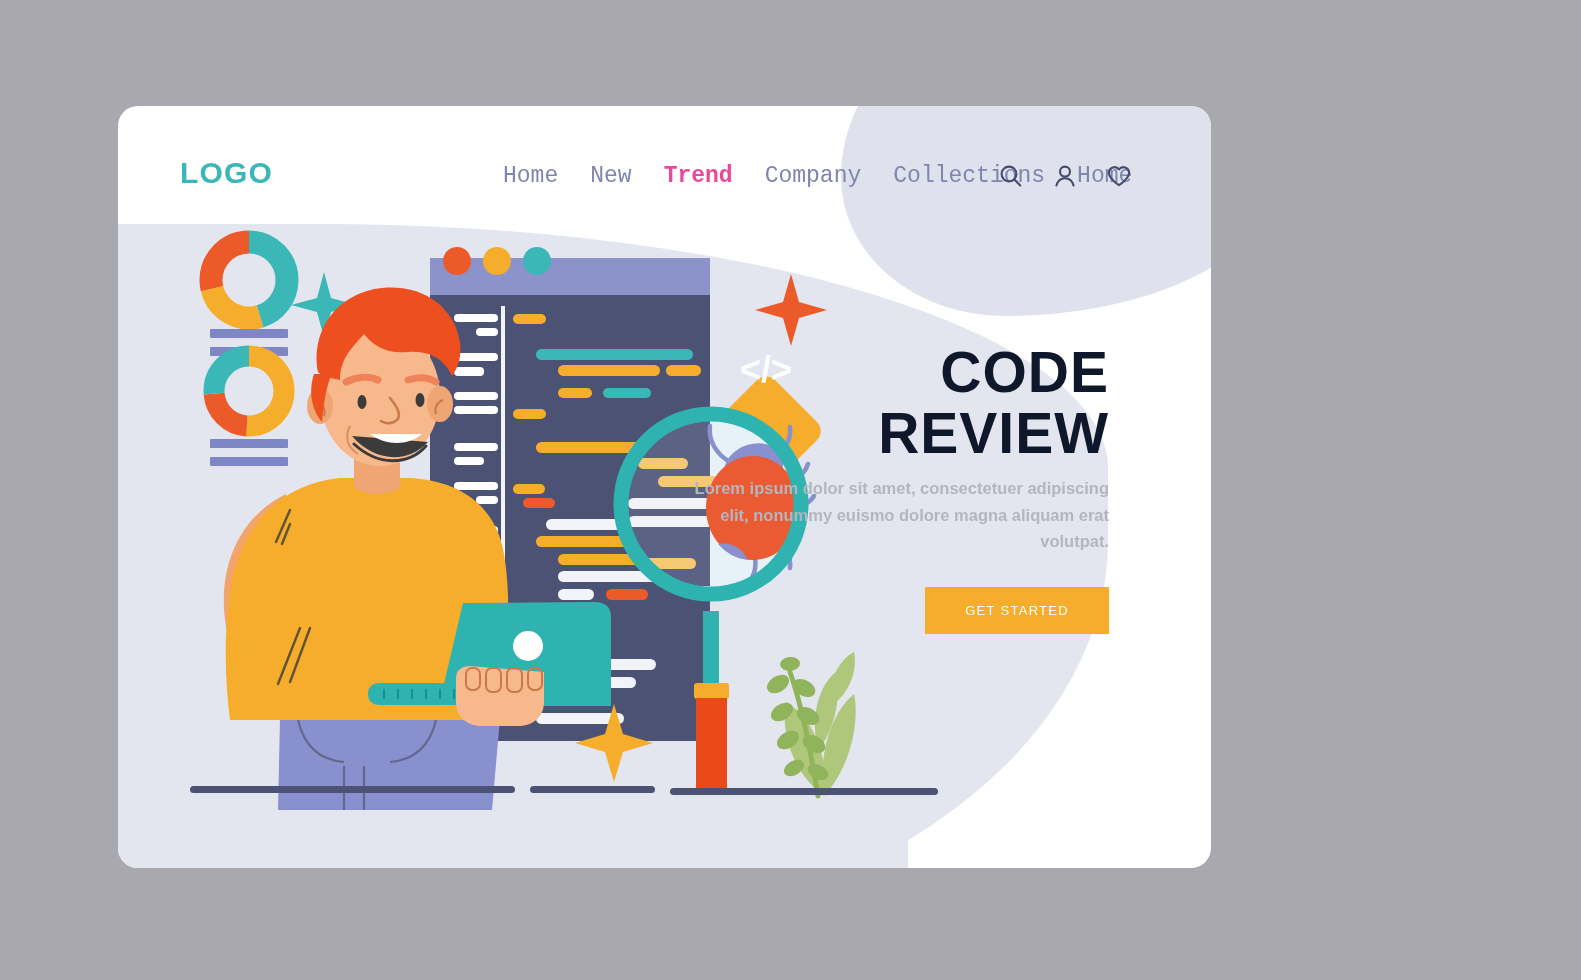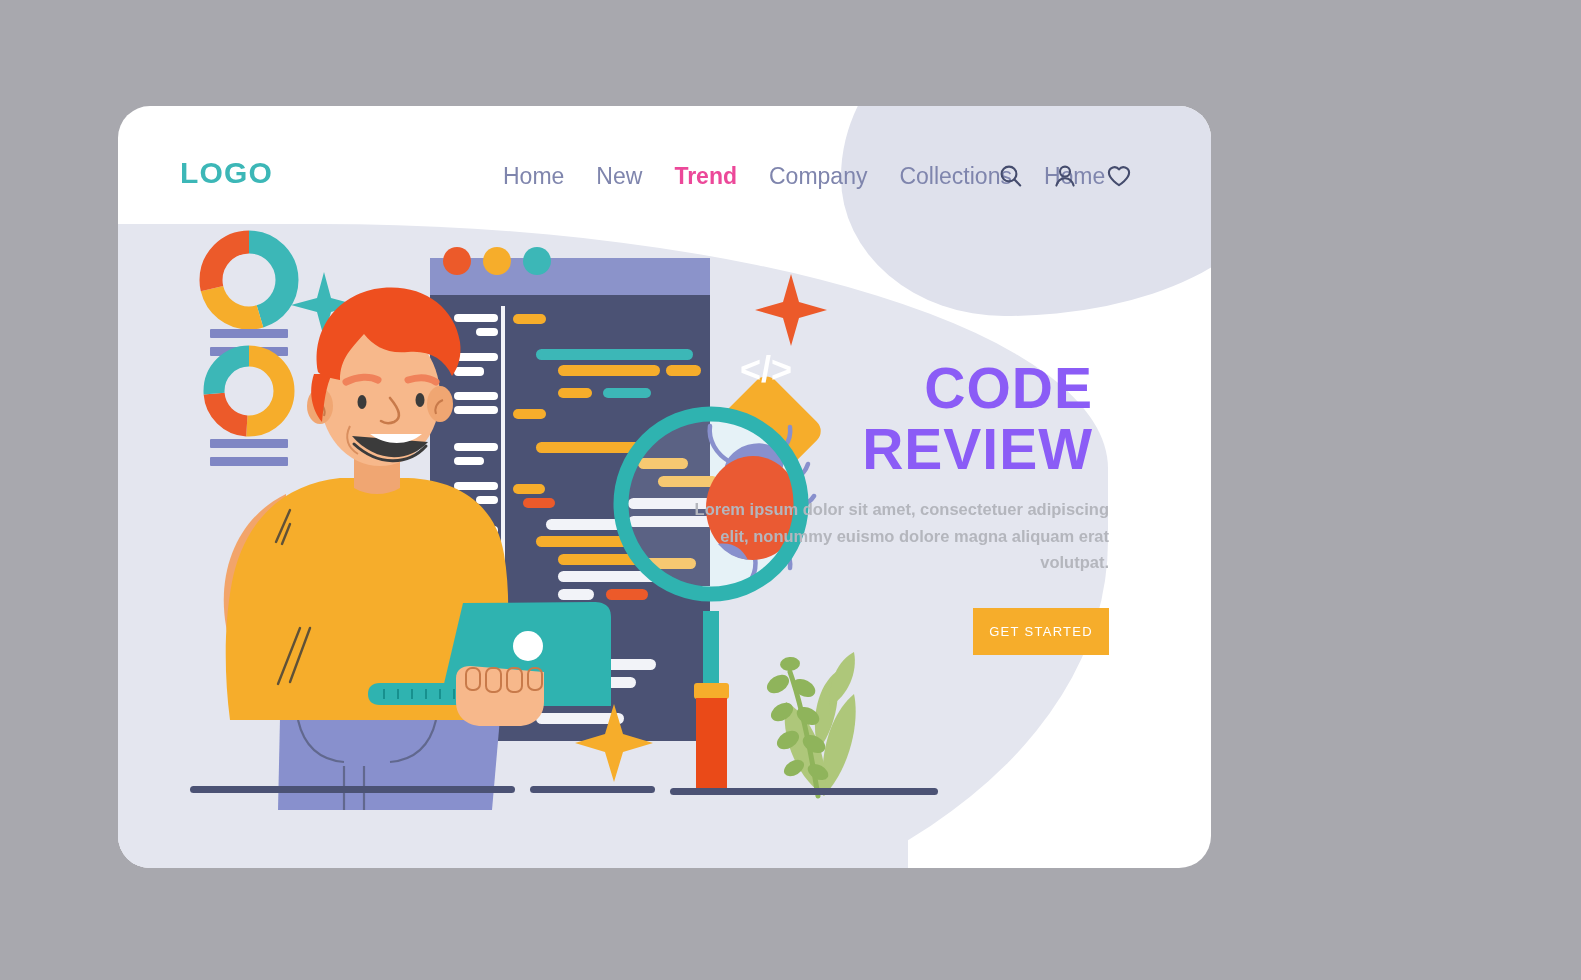--- a/index.html
+++ b/index.html
@@ -21,21 +21,21 @@
   }
 
   
   .card {
     position: absolute;
     left: 118px;
     top: 106px;
     width: 1093px;
     height: 762px;
     background: #ffffff;
-    border-radius: 32px;
+    border-radius: 20px;
     overflow: hidden;
   }
 
   
   .blob-topright {
     position: absolute;
     right: -60px;
     top: -120px;
     width: 430px;
     height: 330px;
@@ -82,20 +82,21 @@
     letter-spacing: 1.2px;
     color: #3cb7b7;
   }
   .nav {
     position: absolute;
     left: 385px;
     top: 57px;
     display: flex;
     align-items: flex-end;
     gap: 32px;
+    font-family: Liberation Mono, monospace;
   }
   .nav-item {
     font-size: 23px;
     color: #7f85ad;
     cursor: pointer;
     white-space: nowrap;
   }
   .nav-item.active {
     color: #ec4899;
     font-weight: bold;
@@ -121,39 +122,39 @@
     right: 102px;
     top: 236px;
     width: 420px;
     text-align: right;
     z-index: 30;
   }
   .hero-title {
     font-size: 57px;
     line-height: 1.07;
     font-weight: bold;
-    color: #8b5cf6;
+    color: #0f172a;
     letter-spacing: 1px;
-    margin: 16px;
+    margin: 0;
   }
   .hero-sub {
     margin: 11px 0 0 0;
     font-size: 16.5px;
     line-height: 1.62;
     color: #b4b6bd;
     font-weight: bold;
   }
   .cta {
     display: inline-block;
     margin-top: 32px;
     background: #f6ad2b;
     color: #ffffff;
     font-size: 13px;
     letter-spacing: 1.3px;
-    padding: 16px 16px;
+    padding: 16px 40px;
     border: none;
     cursor: pointer;
     font-family: "Liberation Sans", sans-serif;
   }
 
   
   .illus {
     position: absolute;
     left: 0;
     top: 0;

